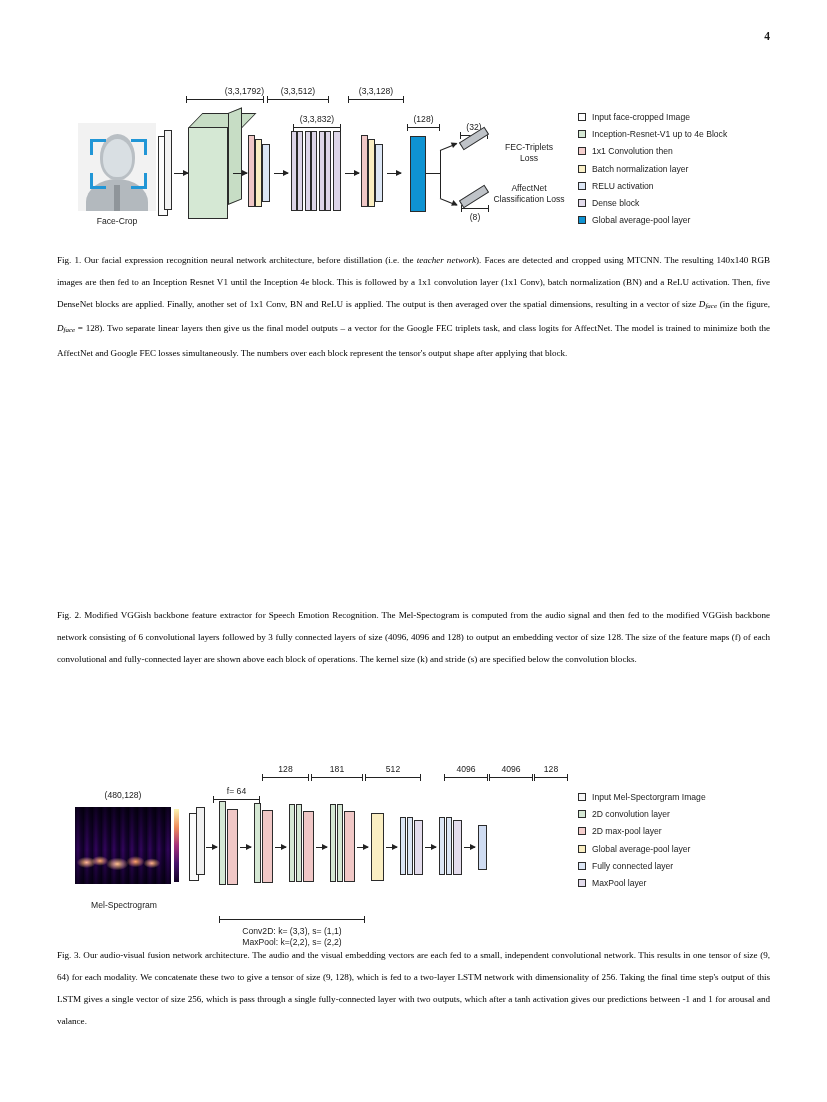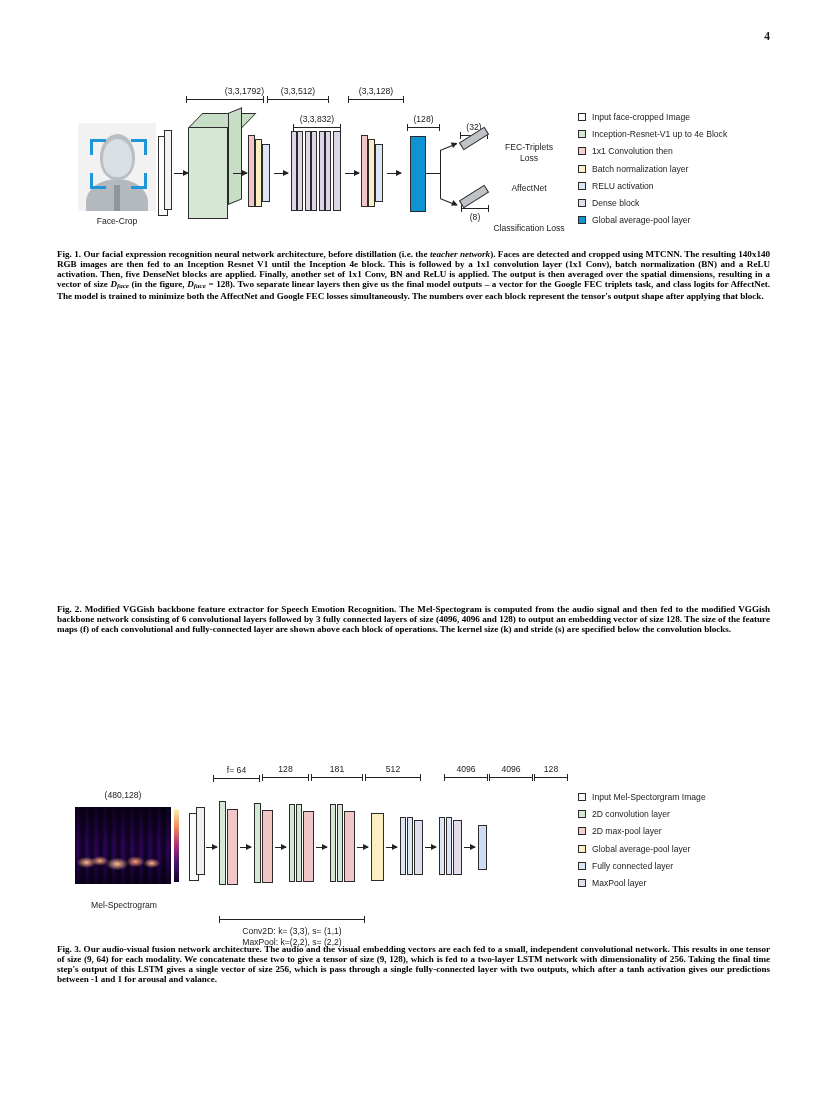--- a/index.html
+++ b/index.html
@@ -29,22 +29,22 @@
     font-weight: bold;
     color: #1a1a1a;
   }
 
   
   .figure { position: absolute; }
   .caption {
     position: absolute;
     font-family: "Liberation Serif", serif;
     font-size: 9.1px;
-    font-weight: bold;
-    line-height: 10px;
+    font-weight: normal;
+    line-height: 22px;
     text-align: justify;
     color: #000;
     letter-spacing: -0.02px;
   }
   .caption i { font-style: italic; }
   .caption .sub { font-size: 7px; vertical-align: -0.18em; font-style: italic;}
   .caption .mathit { font-style: italic; }
 
   
   .legend { position: absolute; display: flex; flex-direction: column; }
@@ -257,21 +257,21 @@
     <div class="vline" style="left:440px;top:150px;height:48px;"></div>
     <div class="arrow" style="left:440px;top:150px;width:18px;transform:rotate(-22deg);transform-origin:left center;"></div>
     <div class="arrow" style="left:440px;top:198px;width:18px;transform:rotate(22deg);transform-origin:left center;"></div>
 
     <div style="position:absolute;left:459px;top:134px;width:30px;height:9px;background:#bfc3c8;border:1px solid #2b2b2b;box-sizing:border-box;transform:rotate(-32deg);"></div>
     <div style="position:absolute;left:459px;top:192px;width:30px;height:9px;background:#bfc3c8;border:1px solid #2b2b2b;box-sizing:border-box;transform:rotate(-32deg);"></div>
 
     <div class="blk-label" style="left:489px;top:142px;width:80px;">FEC-Triplets</div>
     <div class="blk-label" style="left:489px;top:153px;width:80px;">Loss</div>
     <div class="blk-label" style="left:481px;top:183px;width:96px;">AffectNet</div>
-    <div class="blk-label" style="left:481px;top:194px;width:96px;margin-top:29px;">Classification Loss</div>
+    <div class="blk-label" style="left:481px;top:194px;width:96px;">Classification Loss</div>
 
     <div class="legend" style="left:578px;top:112px;gap:7.2px;text-align:right;">
       <div class="legend-row">
         <span class="swatch" style="background:#ffffff;"></span>
         <span>Input face-cropped Image</span>
       </div>
       <div class="legend-row">
         <span class="swatch" style="background:#d5e8d4;"></span>
         <span>Inception-Resnet-V1 up to 4e Block</span>
       </div>
@@ -302,21 +302,21 @@
     Fig. 1. Our facial expression recognition neural network architecture, before distillation (i.e. the <i>teacher network</i>). Faces are detected and cropped using MTCNN. The resulting 140x140 RGB images are then fed to an Inception Resnet V1 until the Inception 4e block. This is followed by a 1x1 convolution layer (1x1 Conv), batch normalization (BN) and a ReLU activation. Then, five DenseNet blocks are applied. Finally, another set of 1x1 Conv, BN and ReLU is applied. The output is then averaged over the spatial dimensions, resulting in a vector of size <span class="mathit">D</span><span class="sub">face</span> (in the figure, <span class="mathit">D</span><span class="sub">face</span> = 128). Two separate linear layers then give us the final model outputs – a vector for the Google FEC triplets task, and class logits for AffectNet. The model is trained to minimize both the AffectNet and Google FEC losses simultaneously. The numbers over each block represent the tensor's output shape after applying that block.
   </div>
 
   <div class="figure" style="left:0;top:370px;width:827px;height:220px;">
 
     <div class="blk-label" style="left:78px;top:420px;width:90px;">(480,128)</div>
     <div class="spec" style="left:75px;top:437px;width:96px;height:77px;"></div>
     <div class="specbar" style="left:174px;top:439px;width:5px;height:73px;"></div>
     <div class="blk-label" style="left:70px;top:530px;width:108px;">Mel-Spectrogram</div>
 
-    <div class="dim" style="left:213px;top:395px;width:47px;">
+    <div class="dim" style="left:213px;top:416px;width:47px;">
       <span>f= 64</span>
       <div class="bar"></div>
     </div>
     <div class="dim" style="left:262px;top:394px;width:47px;">
       <span>128</span>
       <div class="bar"></div>
     </div>
     <div class="dim" style="left:311px;top:394px;width:52px;">
       <span>181</span>
       <div class="bar"></div>

